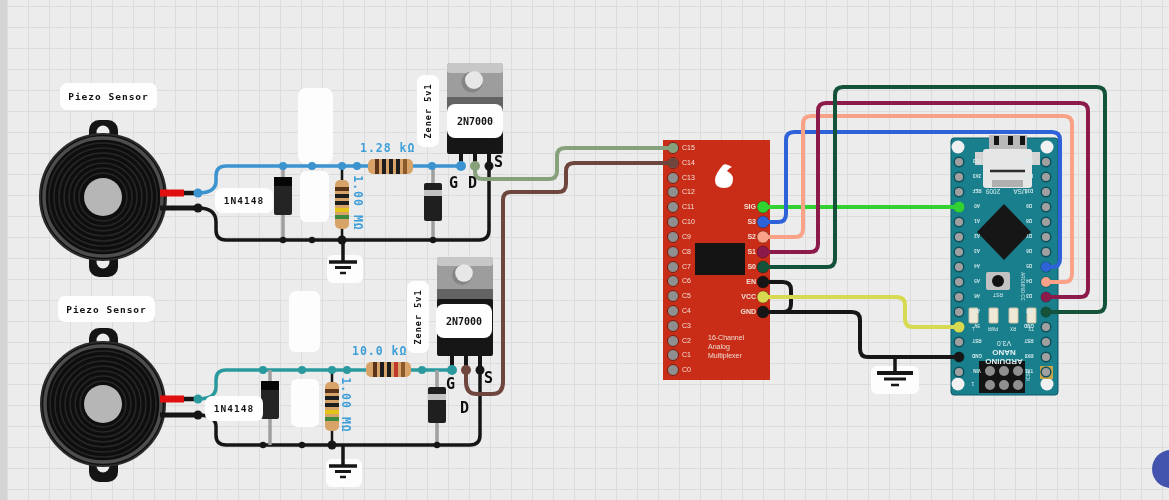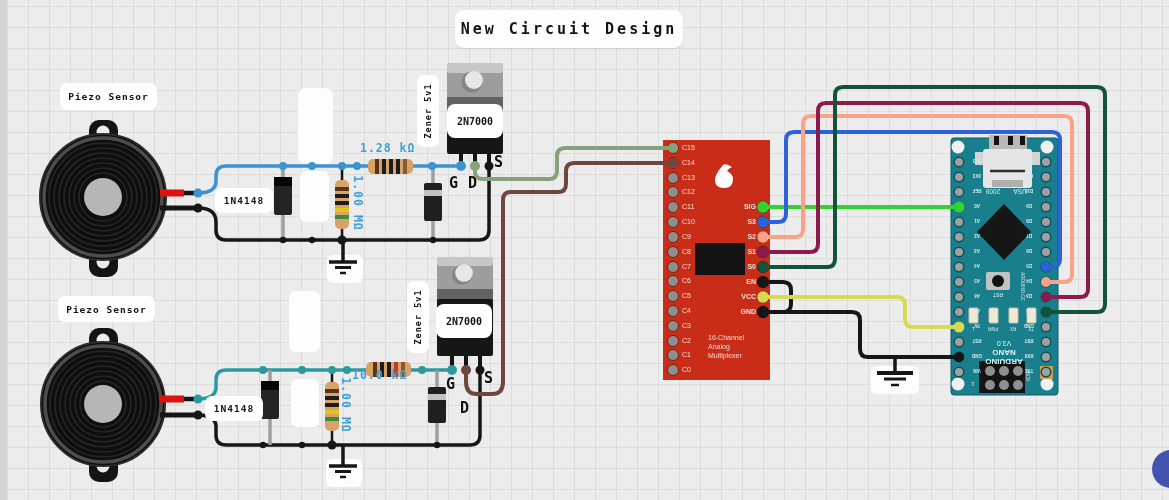--- a/index.html
+++ b/index.html
@@ -373,37 +373,36 @@
     <circle cx="959" cy="357" r="5" fill="#161616"></circle>
     <circle cx="1046" cy="267" r="5" fill="#2e62d8"></circle>
     <circle cx="1046" cy="282" r="5" fill="#f9a287"></circle>
     <circle cx="1046" cy="297" r="5" fill="#8c1a4b"></circle>
     <circle cx="1046" cy="312" r="5" fill="#14523a"></circle>
   </g>
 
   <circle cx="1171" cy="469" r="19" fill="#4254ae"></circle>
 </svg>
 
-<div class="t whitebox titlebox" style="left:455px;top:10px;width:228px;height:38px;">New Circuit Design</div>
 
 <div class="t whitebox complabel" style="left:60px;top:83px;width:97px;height:27px;">Piezo Sensor</div>
 <div class="t whitebox complabel" style="left:58px;top:296px;width:97px;height:26px;">Piezo Sensor</div>
 
 <div class="t whitebox complabel" style="left:215px;top:188px;width:58px;height:25px;">1N4148</div>
 <div class="t whitebox complabel" style="left:205px;top:396px;width:58px;height:25px;">1N4148</div>
 
 <div class="t whitebox complabel vlabel" style="left:392px;top:100px;width:72px;height:22px;font-size:8.5px;">Zener 5v1</div>
 <div class="t whitebox complabel vlabel" style="left:382px;top:306px;width:72px;height:22px;font-size:8.5px;">Zener 5v1</div>
 
 <div class="t whitebox" style="left:447px;top:104px;width:56px;height:34px;font-size:10px;border-radius:8px;">2N7000</div>
 <div class="t whitebox" style="left:436px;top:304px;width:56px;height:34px;font-size:10px;border-radius:8px;">2N7000</div>
 
 <div class="t val" style="left:360px;top:141px;">1.28 kΩ</div>
 <div class="t val valv" style="left:318px;top:196px;width:80px;">1.00 MΩ</div>
-<div class="t val" style="left:352px;top:344px;margin-top:24px;">10.0 kΩ</div>
+<div class="t val" style="left:352px;top:344px;">10.0 kΩ</div>
 <div class="t val valv" style="left:306px;top:398px;width:80px;">1.00 MΩ</div>
 
 <div class="t gds" style="left:449px;top:174px;">G</div>
 <div class="t gds" style="left:468px;top:174px;">D</div>
 <div class="t gds" style="left:494px;top:153px;">S</div>
 <div class="t gds" style="left:446px;top:375px;">G</div>
 <div class="t gds" style="left:460px;top:399px;">D</div>
 <div class="t gds" style="left:484px;top:369px;">S</div>
 
 <div class="t muxname" style="left:708px;top:334px;">16-Channel</div>

